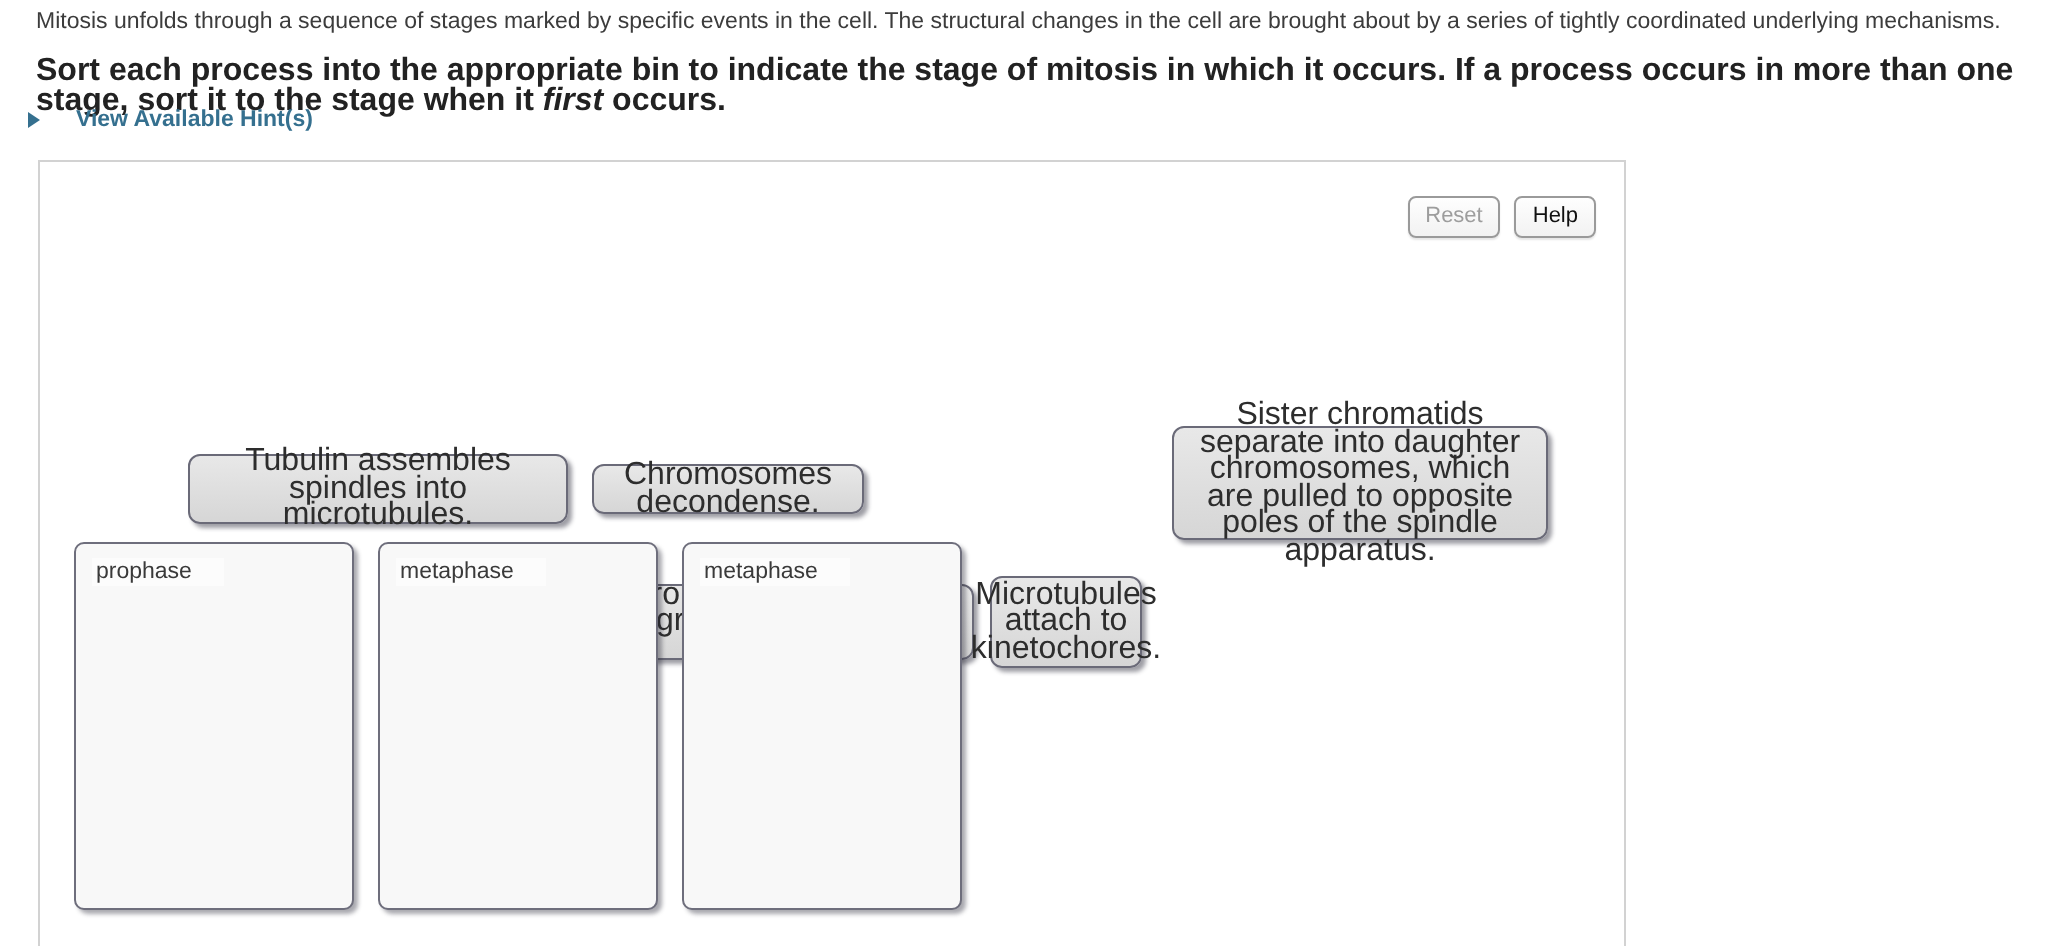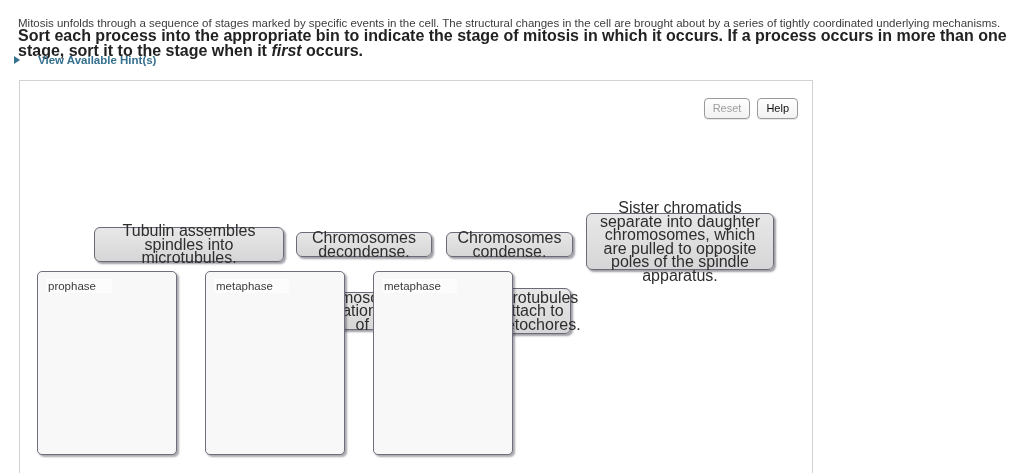--- a/index.html
+++ b/index.html
@@ -13,21 +13,21 @@
     font-family: "Liberation Sans", sans-serif;
     color: #2a2a2a;
     overflow: hidden;
     position: relative;
   }
 
   
   .intro {
     position: absolute;
     left: 18px;
-    top: 16px;
+    top: 4px;
     width: 992px;
     font-size: 11.5px;
     line-height: 15px;
     color: #3c3c3c;
     font-weight: 400;
   }
   .prompt {
     position: absolute;
     left: 18px;
     top: 28px;
@@ -126,21 +126,21 @@
   #tile-5 { left: 475px; top: 207px; width: 76px;  height: 46px; }
 
   
   .bins {
     position: absolute;
     left: 17px;
     top: 190px;
     width: 760px;
     height: 184px;
     display: flex;
-    gap: 28px;
+    gap: 12px;
   }
   .bin {
     position: relative;
     box-sizing: border-box;
     width: 140px;
     height: 184px;
     background: #f8f8f8;
     border: 1px solid #6e6e7c;
     border-radius: 5px;
     box-shadow: 2px 2px 2px rgba(40,40,55,0.40);
@@ -170,21 +170,20 @@
 
 <div class="panel">
 
   <div class="toolbar">
     <button class="tb-btn disabled">Reset</button>
     <button class="tb-btn primary">Help</button>
   </div>
 
   <div class="tile" id="tile-1">Chromosomes decondense.</div>
   <div class="tile" id="tile-0">Tubulin assembles spindles into microtubules.</div>
-  <div class="tile" id="tile-2">Chromosomes condense.</div>
   <div class="tile" id="tile-3">Sister chromatids separate into daughter chromosomes, which are pulled to opposite poles of the spindle apparatus.</div>
   <div class="tile" id="tile-4">Chromosomes complete migration to the middle of the cell.</div>
   <div class="tile" id="tile-5">Microtubules attach to kinetochores.</div>
 
   <div class="bins">
     <div class="bin">
       <span class="bin-label">prophase</span>
     </div>
     <div class="bin">
       <span class="bin-label">metaphase</span>

